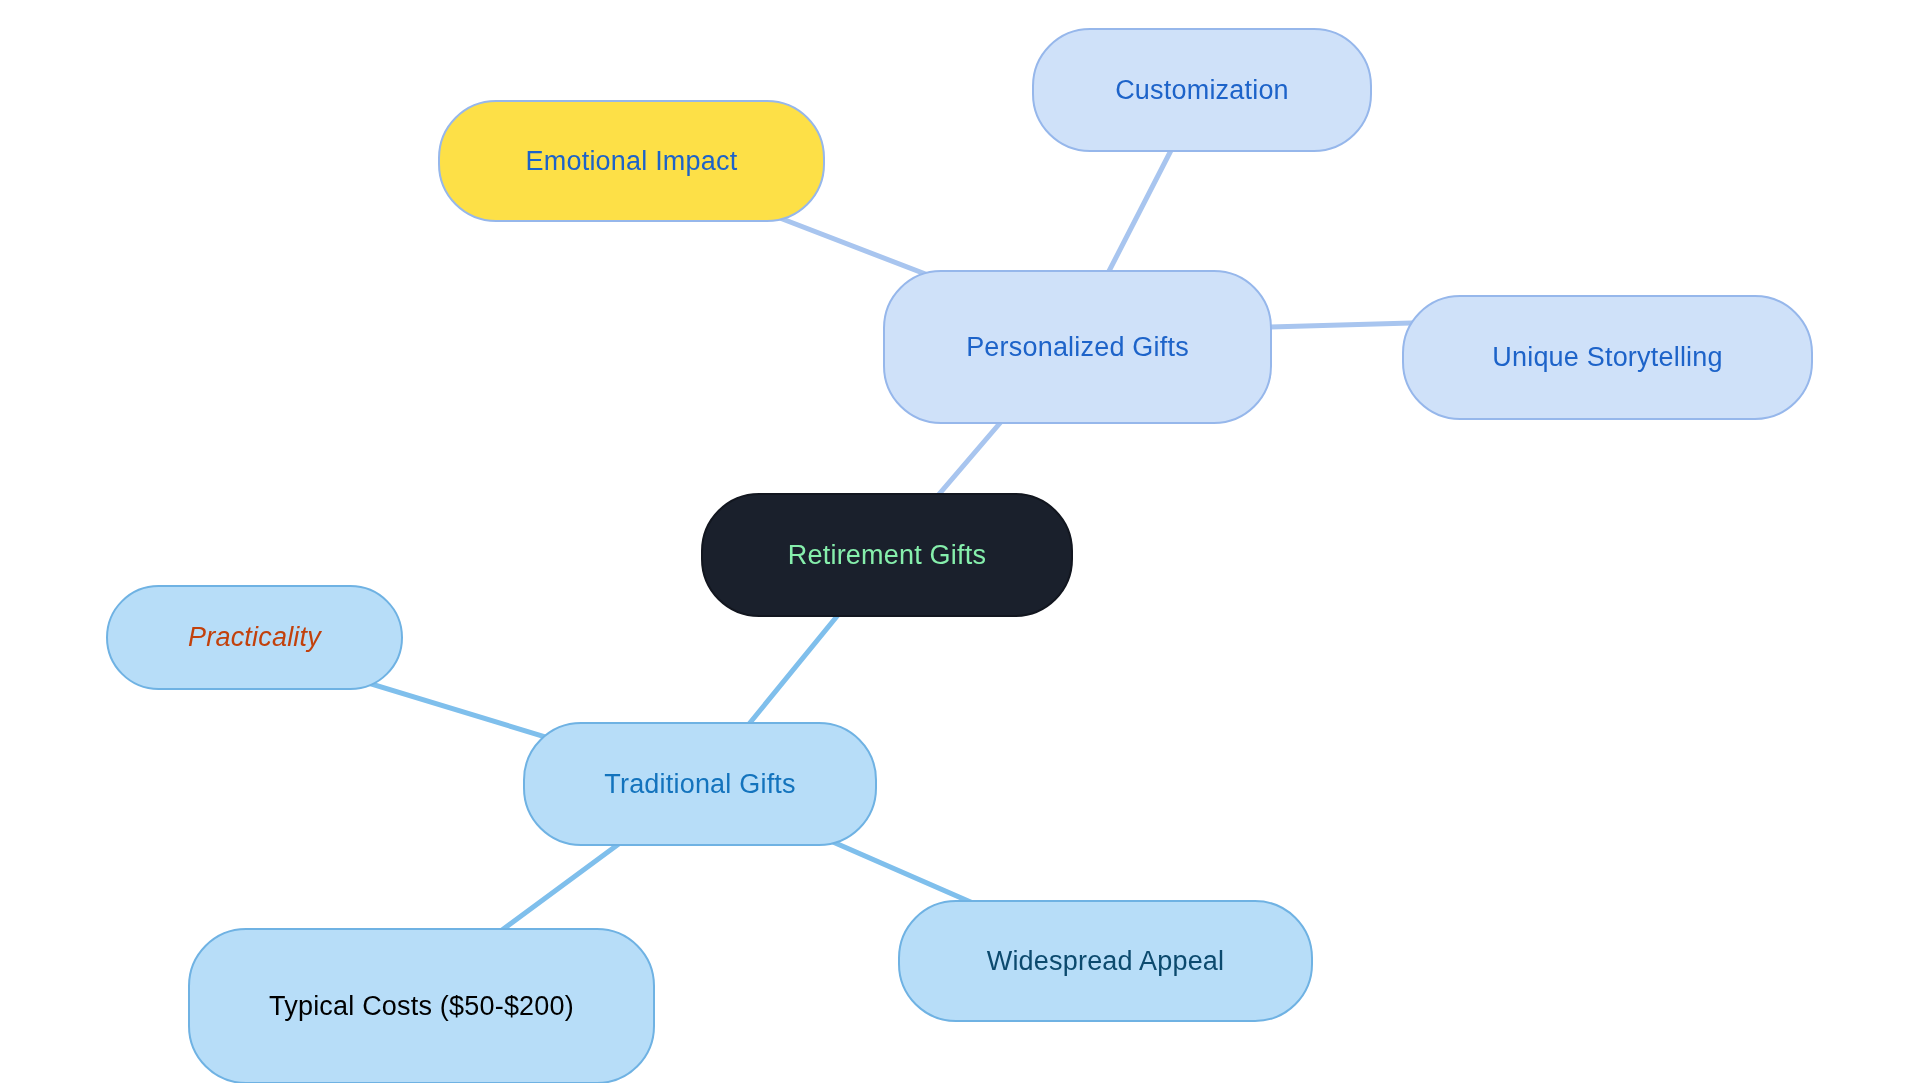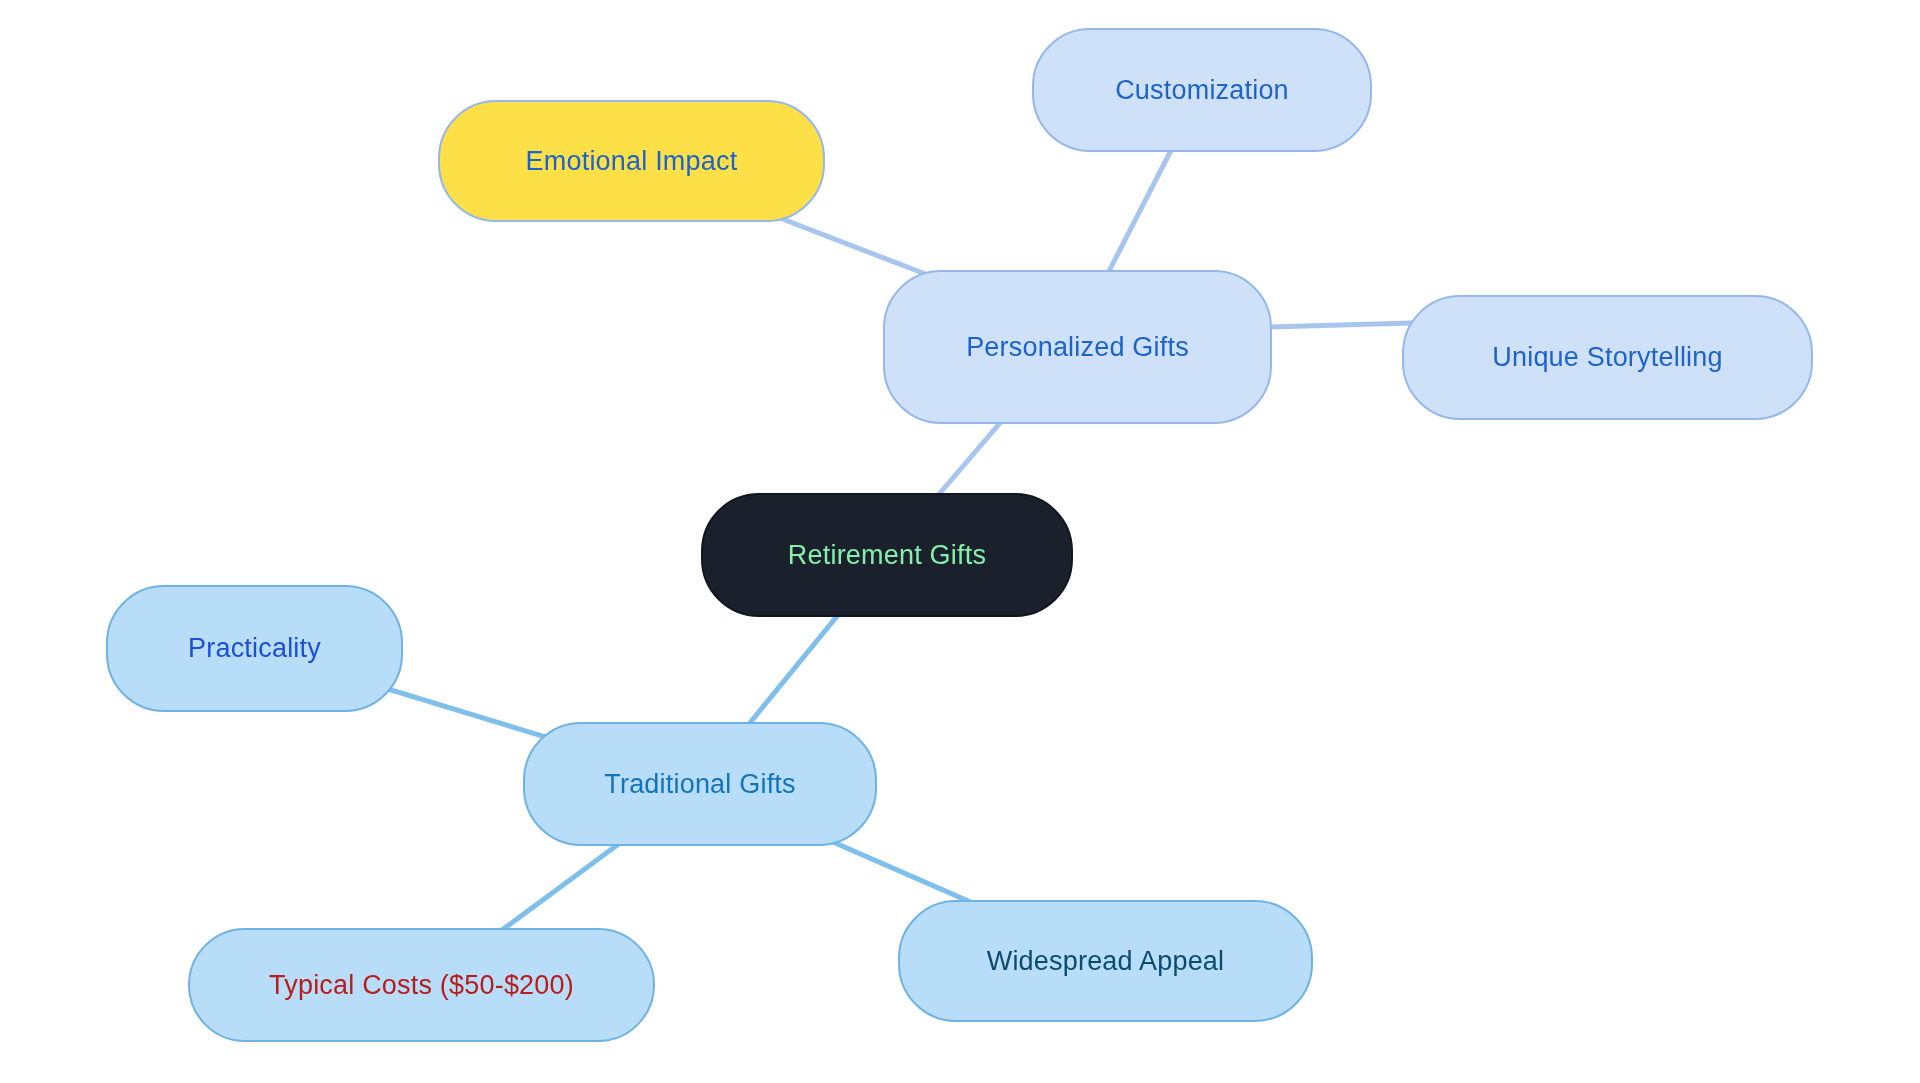--- a/index.html
+++ b/index.html
@@ -69,22 +69,22 @@
     </div>
     <div class="mm-node" style="left: 1032px; top: 28px; width: 340px; height: 124px; background: rgb(207, 225, 249); border-color: rgb(150, 183, 235); color: rgb(29, 99, 201);">
       <span>Customization</span>
     </div>
     <div class="mm-node" style="left: 1402px; top: 273px; width: 411px; height: 125px; background: rgb(207, 225, 249); border-color: rgb(150, 183, 235); color: rgb(29, 99, 201); margin-top: 22px;">
       <span>Unique Storytelling</span>
     </div>
     <div class="mm-node" style="left: 523px; top: 722px; width: 354px; height: 124px; background: rgb(183, 221, 248); border-color: rgb(111, 178, 227); color: rgb(19, 115, 189);">
       <span>Traditional Gifts</span>
     </div>
-    <div class="mm-node" style="left: 106px; top: 585px; width: 297px; height: 127px; background: rgb(183, 221, 248); border-color: rgb(111, 178, 227); color: #1d4ed8;">
+    <div class="mm-node" style="left: 106px; top: 585px; width: 297px; height: 105px; background: rgb(183, 221, 248); border-color: rgb(111, 178, 227); color: #c2410c; font-style: italic;">
       <span>Practicality</span>
     </div>
-    <div class="mm-node" style="left: 188px; top: 928px; width: 467px; height: 114px; background: rgb(183, 221, 248); border-color: rgb(111, 178, 227); color: #b91c1c;">
+    <div class="mm-node" style="left: 188px; top: 928px; width: 467px; height: 156px; background: rgb(183, 221, 248); border-color: rgb(111, 178, 227); color: #000000;">
       <span>Typical Costs ($50-$200)</span>
     </div>
     <div class="mm-node" style="left: 898px; top: 900px; width: 415px; height: 122px; background: rgb(183, 221, 248); border-color: rgb(111, 178, 227); color: #0c4a6e;">
       <span>Widespread Appeal</span>
     </div>
   </div>
 
 </body></html>

